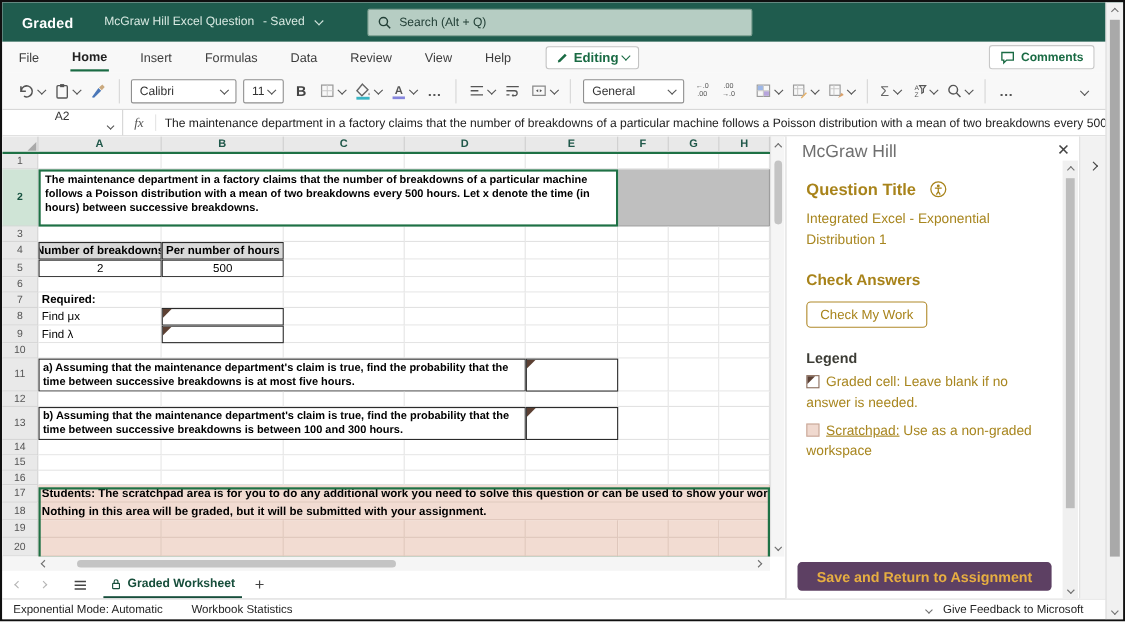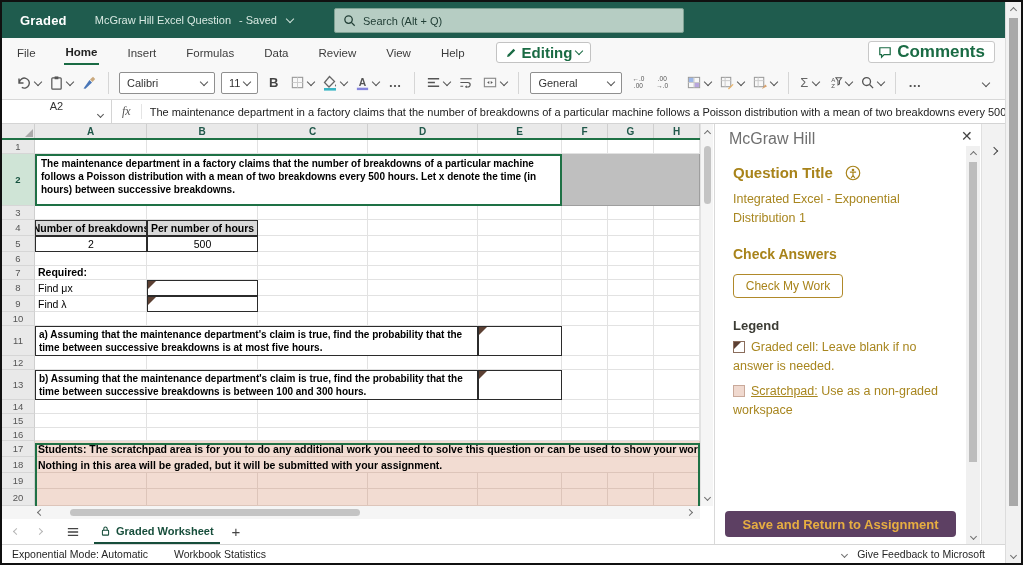--- a/index.html
+++ b/index.html
@@ -15,24 +15,24 @@
   .chev { display:inline-block; width:6px; height:6px; border-right:1.4px solid #555; border-bottom:1.4px solid #555; transform:rotate(45deg); }
   .chev.light { border-color:#cfe2da; margin-left:10px; margin-top:-3px; }
   .searchbox { position:absolute; left:332px; top:6px; width:350px; height:25px; background:#b6cdc3; border:1px solid #7fa193; border-radius:2px; display:flex; align-items:center; padding:0 8px; }
   .searchbox .ph { color:#223f36; font-size:11px; margin-left:7px; }
 
   
   .ribbontabs { position:absolute; left:0; top:36px; width:1019px; height:28px; background:#f8f8f8; display:flex; align-items:center; }
   .rtab { font-size:11.5px; color:#3c3c3c; padding:6px 2px 5px; margin:0 13px; cursor:default; }
   .rtab.active { font-weight:bold; color:#222; border-bottom:2.5px solid #1a6b44; }
   .editing-btn { margin-left:16px; height:21px; background:#fff; border:1px solid #c3c3c3; border-radius:3px; display:flex; align-items:center; padding:0 8px; }
-  .editing-btn span.lbl { color:#1a6b44; font-weight:bold; font-size:15px; margin:0 4px; }
+  .editing-btn span.lbl { color:#1a6b44; font-weight:bold; font-size:12px; margin:0 4px; }
   .editing-btn .chev { border-color:#1a6b44; margin-top:-2px; }
   .comments-btn { margin-left:auto; margin-right:26px; height:22px; background:#fff; border:1px solid #c8c8c8; border-radius:3px; display:flex; align-items:center; padding:0 9px; }
-  .comments-btn span.lbl { color:#1a6b44; font-weight:bold; font-size:17px; margin-left:5px; }
+  .comments-btn span.lbl { color:#1a6b44; font-weight:bold; font-size:11px; margin-left:5px; }
 
   
   .toolbar { position:absolute; left:0; top:64px; width:1019px; height:34px; background:#f8f8f8; border-bottom:1px solid #d8d8d8; display:flex; align-items:center; padding:0 10px; }
   .titem { display:flex; align-items:center; margin:0 4px; color:#555; }
   .titem .chev { margin-left:3px; margin-top:-2px; }
   .tdiv { width:1px; height:22px; background:#d6d6d6; margin:0 7px; }
   .combo { border:1px solid #8f8f8f; background:#fff; height:22px; display:flex; align-items:center; padding:0 7px; border-radius:2px; font-size:11px; color:#333; }
   .combo .chev { margin-left:auto; margin-top:-2px; }
   .font-combo { width:96px; margin:0 3px; }
   .size-combo { width:37px; margin:0 3px; }

